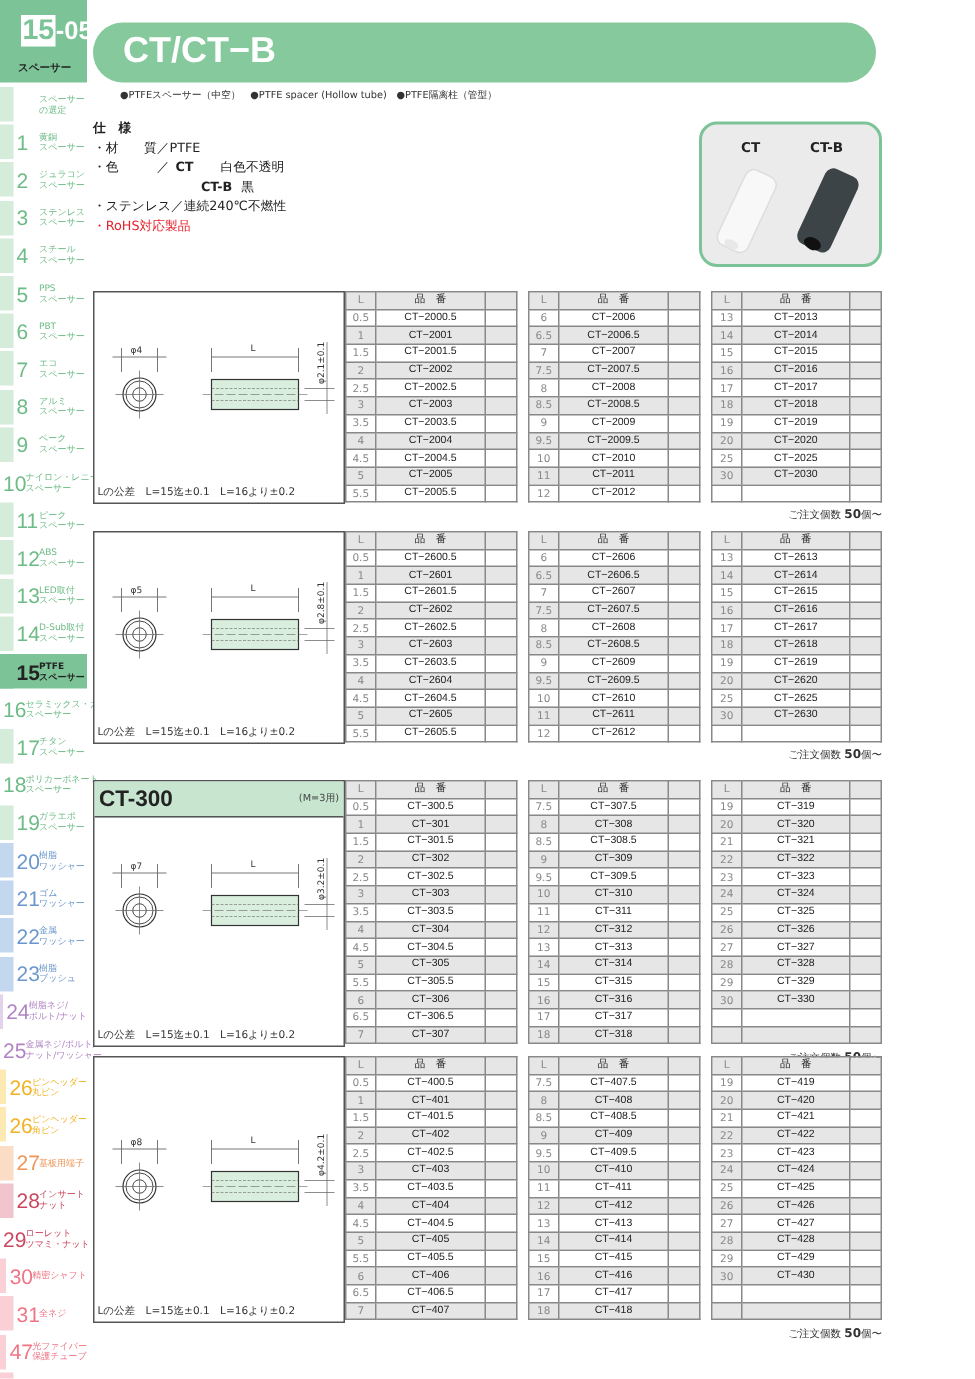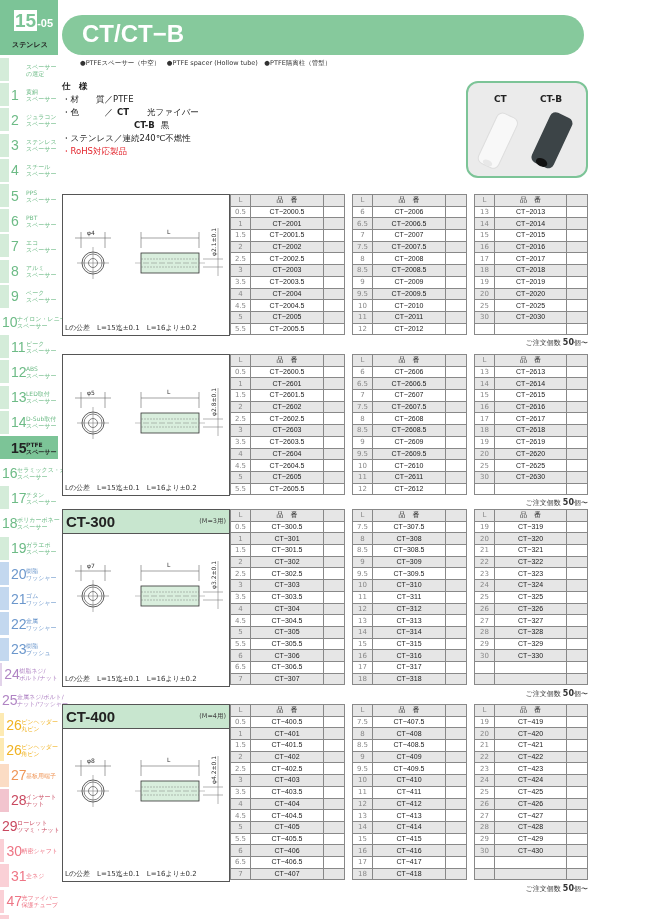--- a/index.html
+++ b/index.html
@@ -38,22 +38,22 @@
 .tbl tr.hd td{background:#e6e6e6}
 .order{position:absolute;right:0;font-size:7px;color:#333}
 .order b{font-size:8px}
 svg{position:absolute}
 </style>
 </head>
 <body>
 
 <div class="sidebar">
   <div class="sb-head">
-    <div class="num"><span class="box">15</span><span style="font-size:11px">-05</span></div>
-    <div class="sub">ステンレス</div>
+    <div class="num"><span class="box">15</span><span style="font-size:17px">-05</span></div>
+    <div class="sub">スペーサー</div>
   </div>
   <div id="sb-items">
       <div class="sb-item" style="top: 58px;">
         <div class="tab" style="background:#d4ecd9"></div>
         <span class="n" style="color:#6dbb86"></span>
         <span class="t" style="color:#6dbb86">スペーサー
 の選定</span>
       </div>
       <div class="sb-item" style="top: 83.2px;">
         <div class="tab" style="background:#d4ecd9"></div>
@@ -258,21 +258,21 @@
 </div>
 
 <div class="title-bar">
   <div class="t">CT/CT−B</div>
 </div>
 <div class="subtitle">●PTFEスペーサー（中空）　●PTFE spacer (Hollow tube)　●PTFE隔离柱（管型）</div>
 
 <div class="specs">
   <div style="font-weight:bold">仕　様</div>
   <div>・材　　質／PTFE</div>
-  <div><span>・色　　　／</span><b style="margin-left:4px">CT</b><span style="margin-left:18px">光ファイバー</span></div>
+  <div><span>・色　　　／</span><b style="margin-left:4px">CT</b><span style="margin-left:18px">白色不透明</span></div>
   <div style="padding-left:72px"><b>CT-B</b><span style="margin-left:6px">黒</span></div>
   <div>・ステンレス／連続240℃不燃性</div>
   <div class="red">・RoHS対応製品</div>
 </div>
 
 <div class="photo">
   <span class="lbl" style="left:26px">CT</span>
   <span class="lbl" style="left:72px">CT-B</span>
   <svg width="122" height="97">
     <g transform="rotate(25 30 55)">
@@ -722,21 +722,21 @@
           </tr>
           <tr>
             <td class="l"></td>
             <td class="c"></td>
             <td class="e"></td>
           </tr>
         </tbody>
       </table>
       <div class="order" style="top:144.39999999999998px;right:0"><span>ご注文個数 </span><b>50</b><span>個〜</span></div>
     </div>
-    <div class="section" style="top: 509px; height: 189.5px;">
+    <div class="section" style="top: 520px; height: 189.5px;">
       <div class="sec-left" style="height:177.5px">
     <div class="sec-head">
       <span class="code">CT-300</span>
       <span class="m">(M=3用)</span>
     </div>
     <svg width="166" height="137.5" style="left:0;top:40.75px">
       <line x1="12" y1="20" x2="48" y2="20" stroke="#666" stroke-width=".6"></line>
       <line x1="18" y1="14" x2="18" y2="30" stroke="#666" stroke-width=".6"></line>
       <line x1="42" y1="14" x2="42" y2="30" stroke="#666" stroke-width=".6"></line>
       <text x="24" y="17" font-size="6" fill="#333">φ7</text>
@@ -994,24 +994,20 @@
             <td class="l"></td>
             <td class="c"></td>
             <td class="e"></td>
           </tr>
         </tbody>
       </table>
       <div class="order" style="top:179.5px;right:0"><span>ご注文個数 </span><b>50</b><span>個〜</span></div>
     </div>
     <div class="section" style="top: 704px; height: 189.5px;">
       <div class="sec-left" style="height:177.5px">
-    <div class="sec-head">
-      <span class="code">CT-400</span>
-      <span class="m">(M=4用)</span>
-    </div>
     <svg width="166" height="137.5" style="left:0;top:40.75px">
       <line x1="12" y1="20" x2="48" y2="20" stroke="#666" stroke-width=".6"></line>
       <line x1="18" y1="14" x2="18" y2="30" stroke="#666" stroke-width=".6"></line>
       <line x1="42" y1="14" x2="42" y2="30" stroke="#666" stroke-width=".6"></line>
       <text x="24" y="17" font-size="6" fill="#333">φ8</text>
       <circle cx="30" cy="45" r="11" fill="none" stroke="#333" stroke-width=".8"></circle>
       <circle cx="30" cy="45" r="9" fill="none" stroke="#333" stroke-width=".6"></circle>
       <circle cx="30" cy="45" r="4.5" fill="none" stroke="#333" stroke-width=".6"></circle>
       <line x1="14" y1="45" x2="46" y2="45" stroke="#666" stroke-width=".5"></line>
       <line x1="30" y1="29" x2="30" y2="61" stroke="#666" stroke-width=".5"></line>

